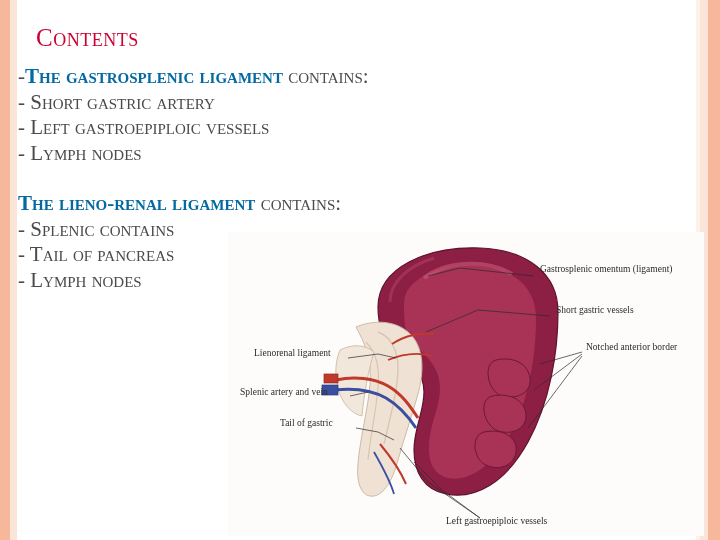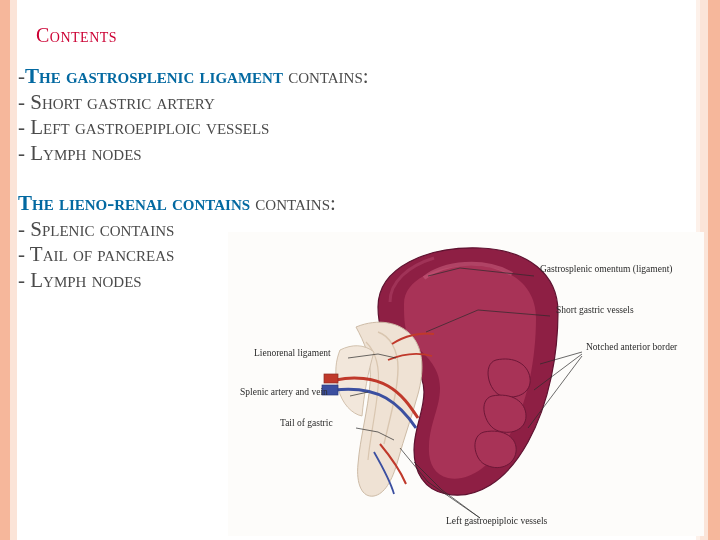--- a/index.html
+++ b/index.html
@@ -51,21 +51,21 @@
     width: 4px; height: 540px;
     background: #fdf1ea;
   }
 
   .title {
     position: absolute;
     left: 36px;
     top: 24px;
     color: #cc0033;
     font-family: "Liberation Serif", serif;
-    font-size: 20px;
+    font-size: 25px;
     font-variant: small-caps;
     letter-spacing: 0.5px;
     white-space: nowrap;
   }
 
   .body-text {
     position: absolute;
     left: 18px;
     top: 64px;
     width: 540px;
@@ -123,21 +123,21 @@
   <div class="band-right-inner2"></div>
 
   <div class="title">Contents</div>
 
   <div class="body-text">
     <div class="line"><span class="dash">-</span><span class="heading">The gastrosplenic ligament</span><span> contains:</span></div>
     <div class="line">- Short gastric artery</div>
     <div class="line">- Left gastroepiploic vessels</div>
     <div class="line">- Lymph nodes</div>
     <div class="spacer"></div>
-    <div class="line"><span class="heading">The lieno-renal contains</span><span> contains:</span></div>
+    <div class="line"><span class="heading">The lieno-renal ligament</span><span> contains:</span></div>
     <div class="line">- Splenic contains</div>
     <div class="line">- Tail of pancreas</div>
     <div class="line">- Lymph nodes</div>
   </div>
 
   <div class="figure">
     <svg width="476" height="304" viewBox="0 0 476 304">
       <rect x="0" y="0" width="476" height="304" fill="#fdfcfa"></rect>
 
       <g>

